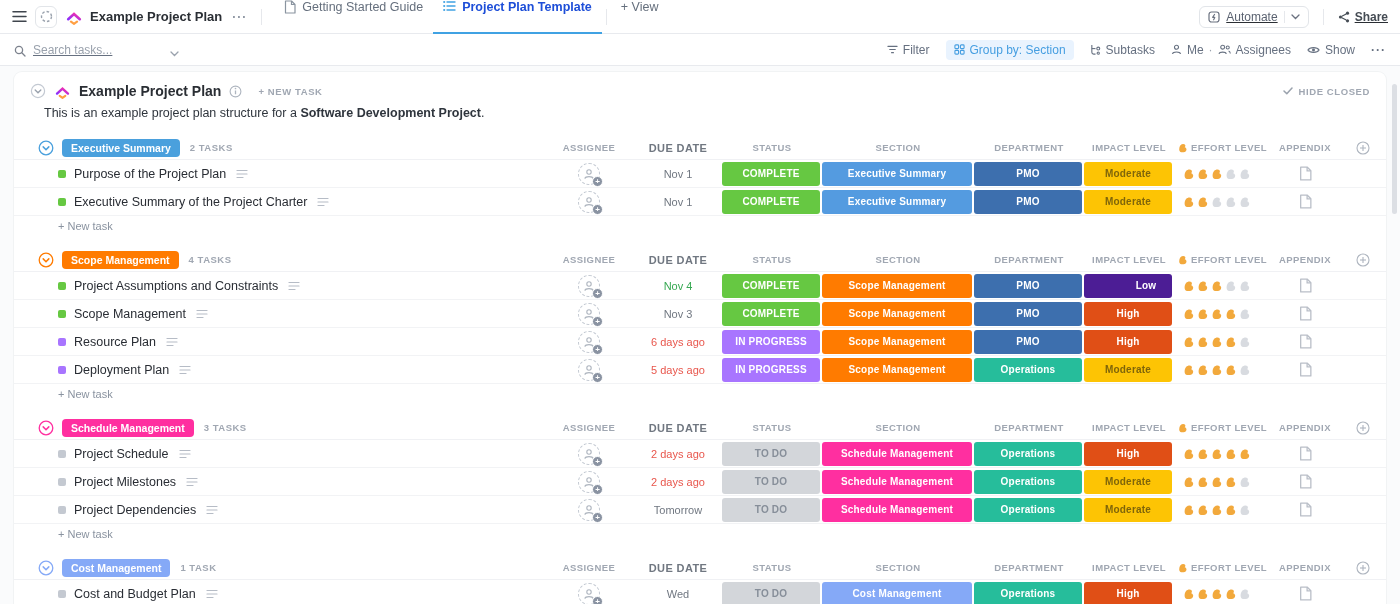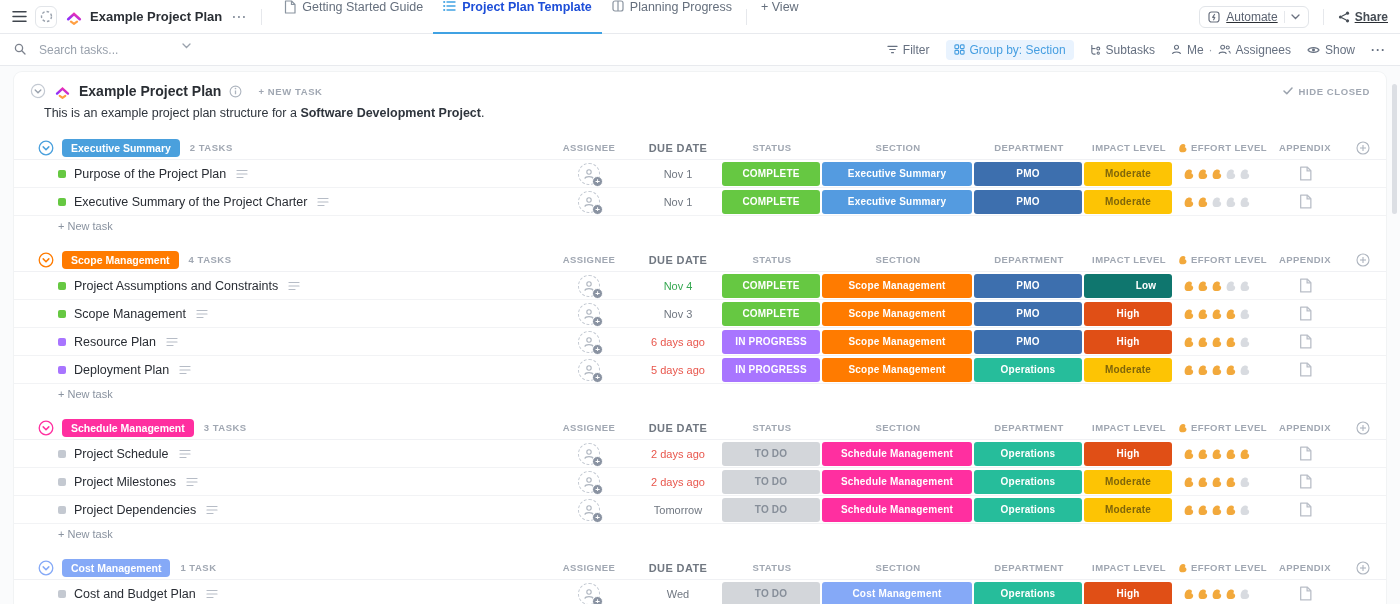--- a/index.html
+++ b/index.html
@@ -40,21 +40,21 @@
     padding: 3px 8px; font-size: 12px; color: #5a6270; cursor: pointer; white-space: nowrap;
   }
   .automate-pill .pill-div { width: 1px; height: 12px; background: #e6e8ec; }
   .share-btn { display: flex; align-items: center; gap: 5px; font-size: 12px; color: #454c54; font-weight: 600; cursor: pointer; white-space: nowrap; }
 
   
   .toolbar {
     height: 32px; background: #fff; border-bottom: 1px solid #e8eaee;
     display: flex; align-items: center; padding: 0 14px; font-size: 12px; color: #667080;
   }
-  .tl-left { display: flex; align-items: flex-start; gap: 13px; flex: 1; }
+  .tl-left { display: flex; align-items: flex-end; gap: 7px; flex: 1; text-decoration: underline; }
   .search-input { border: none; outline: none; background: transparent; font-size: 12px; color: #3a3f47; width: 130px; font-family: inherit; }
   .search-input::placeholder { color: #9aa2ad; }
   .tl-right { display: flex; align-items: center; gap: 16px; }
   .tl-item { display: flex; align-items: center; gap: 5px; cursor: pointer; white-space: nowrap; }
   .groupby-pill { background: #e9f3fe; color: #459ee1; border-radius: 4px; padding: 3px 8px; }
   .tl-dot { color: #9aa2ad; }
   .tl-more { font-weight: 700; letter-spacing: 1px; color: #667080; cursor: pointer; }
 
   
   .content { height: 538px; padding: 6px 14px 0 14px; overflow: hidden; }
@@ -175,29 +175,20 @@
               </g>
               <g fill="#40a2e3">
                 <circle cx="1.2" cy="2" r="1.1"></circle>
                 <circle cx="1.2" cy="6" r="1.1"></circle>
                 <circle cx="1.2" cy="10" r="1.1"></circle>
               </g>
             </svg>
         </span>
         <span>Project Plan Template</span>
       </div>
-      <div class="tab">
-        <span>
-          <svg width="12" height="12" viewBox="0 0 12 12">
-              <rect x="1" y="1" width="10" height="10" rx="2" fill="none" stroke="#8a94a0" stroke-width="1.2"></rect>
-              <line x1="6" y1="1" x2="6" y2="11" stroke="#8a94a0" stroke-width="1.2"></line>
-            </svg>
-        </span>
-        <span>Planning Progress</span>
-      </div>
       <span class="vdiv"></span>
       <div class="tab">
         <span>+ View</span>
       </div>
     </div>
   </div>
   <div class="tb-right">
     <div class="automate-pill">
       <span>
         <svg width="12" height="12" viewBox="0 0 12 12">
@@ -605,21 +596,21 @@
     <div class="cell c-status">
                 <div class="block" style="background: rgb(102, 200, 66); color: rgb(255, 255, 255);">COMPLETE</div>
               </div>
     <div class="cell c-section">
                 <div class="block" style="background: rgb(255, 123, 0); color: rgb(255, 255, 255);">Scope Management</div>
               </div>
     <div class="cell c-dept">
                 <div class="block" style="background: rgb(61, 111, 174); color: rgb(255, 255, 255);">PMO</div>
               </div>
     <div class="cell c-impact">
-                <div class="block" style="background: #0f766e; color: rgb(255, 255, 255); padding-left: 36px;">Low</div>
+                <div class="block" style="background: #4c1d95; color: rgb(255, 255, 255); padding-left: 36px;">Low</div>
               </div>
     <div class="cell c-effort effort-cell">
                 <span class="bicep on">
                   <svg width="13" height="13" viewBox="0 0 16 16">
                     <path fill="currentColor" d="M3.2 10.5C3.2 5.5 6 3 9.2 3c1.9 0 3 1.1 3 2.5 0 .9-.4 1.6-1 2.1 1.5.4 2.6 1.7 2.6 3.3 0 2.3-1.9 3.9-4.3 3.9H6.3C4.4 14.8 3.2 13 3.2 10.5Z"></path>
                   </svg>
                 </span>
                 <span class="bicep on">
                   <svg width="13" height="13" viewBox="0 0 16 16">
                     <path fill="currentColor" d="M3.2 10.5C3.2 5.5 6 3 9.2 3c1.9 0 3 1.1 3 2.5 0 .9-.4 1.6-1 2.1 1.5.4 2.6 1.7 2.6 3.3 0 2.3-1.9 3.9-4.3 3.9H6.3C4.4 14.8 3.2 13 3.2 10.5Z"></path>

